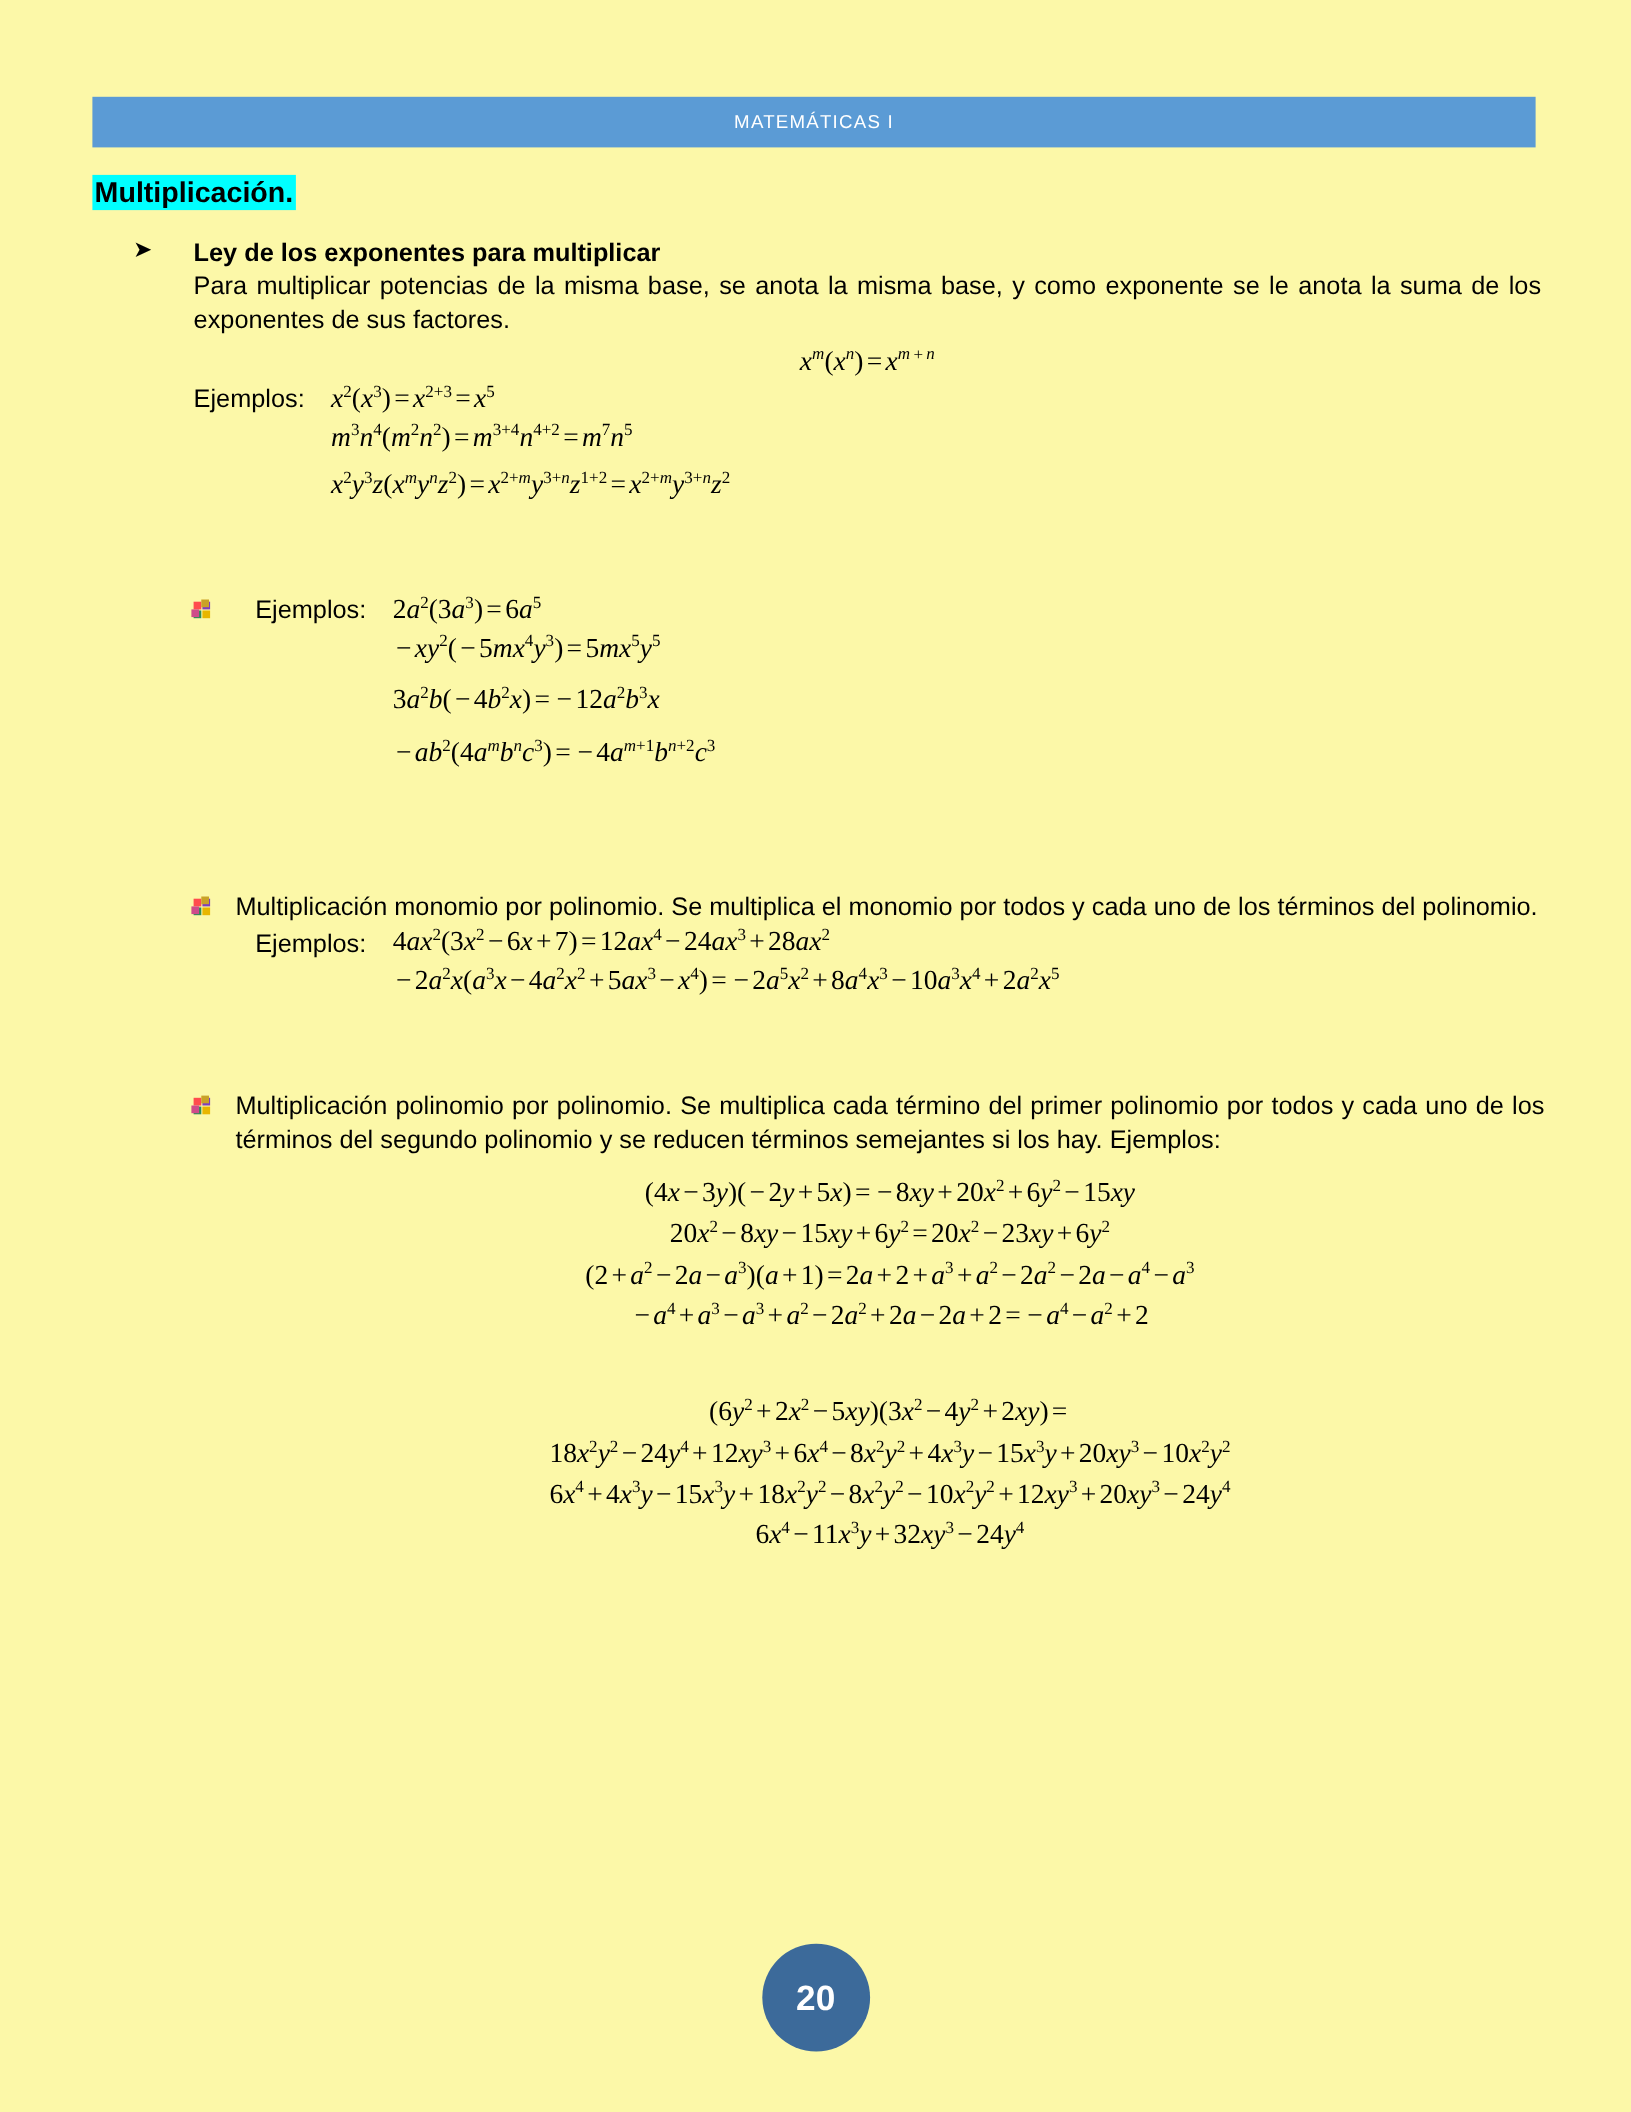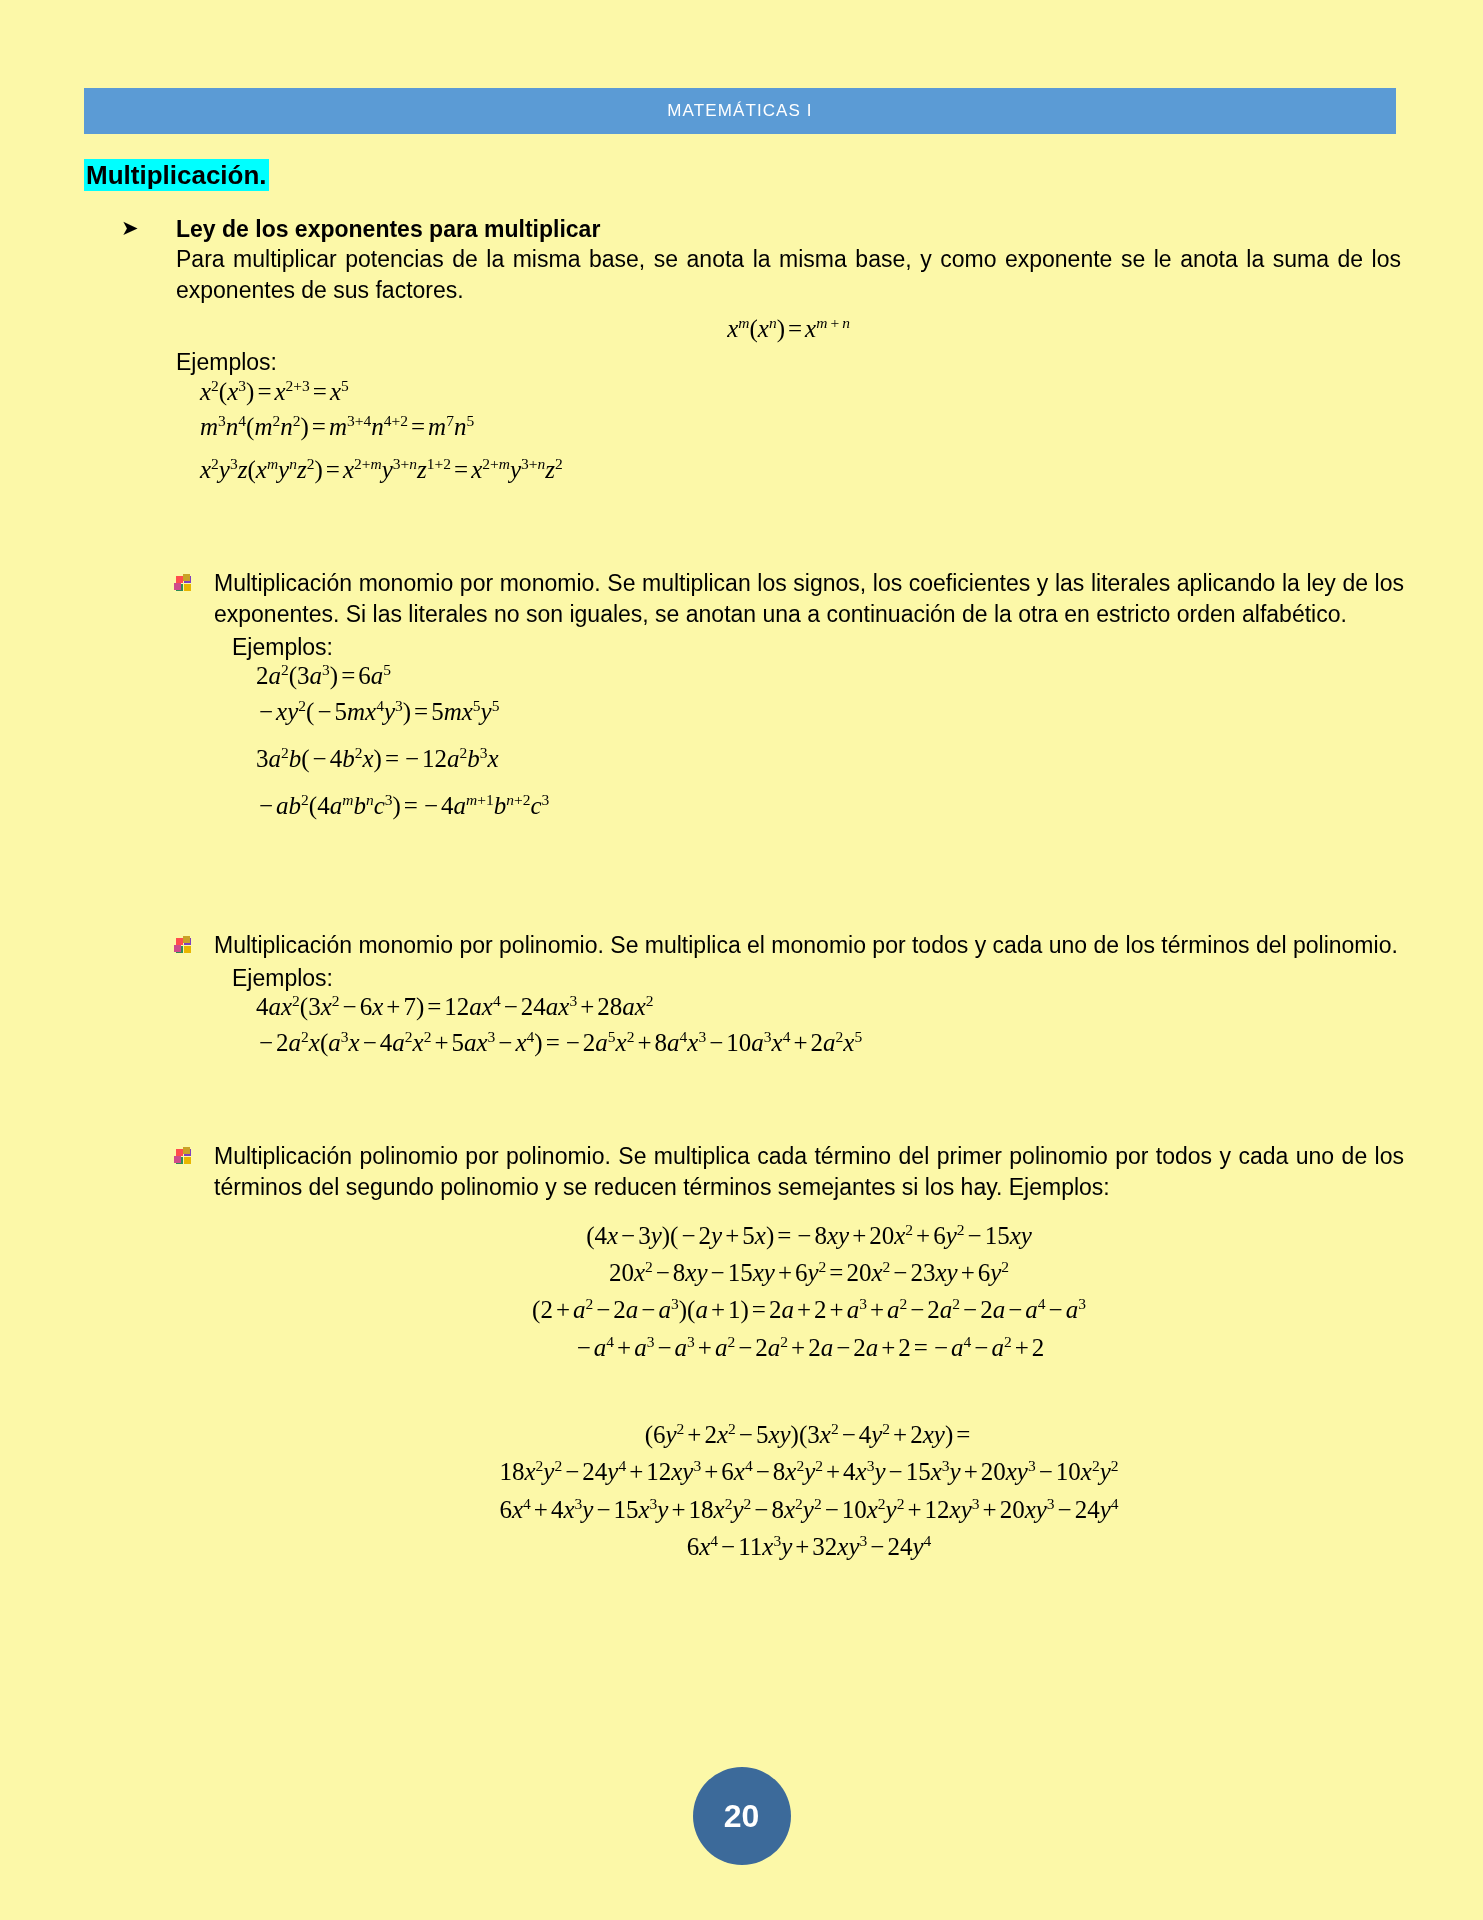--- a/index.html
+++ b/index.html
@@ -109,21 +109,20 @@
 
   .formula-center {
     text-align: center;
     margin: 8px 0 4px 0;
   }
 
   .ejemplos-row {
     display: flex;
     align-items: flex-start;
     margin-top: 2px;
-    flex-direction: column;
   }
   .ejemplos-label {
     font-size: 23px;
     color: #000;
     white-space: nowrap;
     padding-top: 2px;
   }
   .ejemplos-math {
     margin-left: 24px;
   }
@@ -233,21 +232,20 @@
 
     <div class="dia-block">
       <span class="dia-glyph">
         <span class="dia-tl"></span>
           <span class="dia-tr"></span>
           <span class="dia-bl"></span>
           <span class="dia-br"></span>
         <span class="dia-cross-v"></span>
           <span class="dia-cross-h"></span>
       </span>
-      <p class="body-text">Multiplicación monomio por monomio. Se multiplican los signos, los coeficientes y las literales aplicando la ley de los exponentes. Si las literales no son iguales, se anotan una a continuación de la otra en estricto orden alfabético.</p>
 
       <div class="ejemplos-row indent-ej">
         <span class="ejemplos-label">Ejemplos:</span>
         <div class="ejemplos-math">
           <div>
             <span class="math"><span class="num">2</span><i>a</i><sup><span class="num">2</span></sup><span class="par">(</span><span class="num">3</span><i>a</i><sup><span class="num">3</span></sup><span class="par">)</span><span class="op">=</span><span class="num">6</span><i>a</i><sup><span class="num">5</span></sup></span>
           </div>
           <div>
             <span class="math"><span class="op">−</span><i>xy</i><sup><span class="num">2</span></sup><span class="par">(</span><span class="op">−</span><span class="num">5</span><i>mx</i><sup><span class="num">4</span></sup><i>y</i><sup><span class="num">3</span></sup><span class="par">)</span><span class="op">=</span><span class="num">5</span><i>mx</i><sup><span class="num">5</span></sup><i>y</i><sup><span class="num">5</span></sup></span>
           </div>

